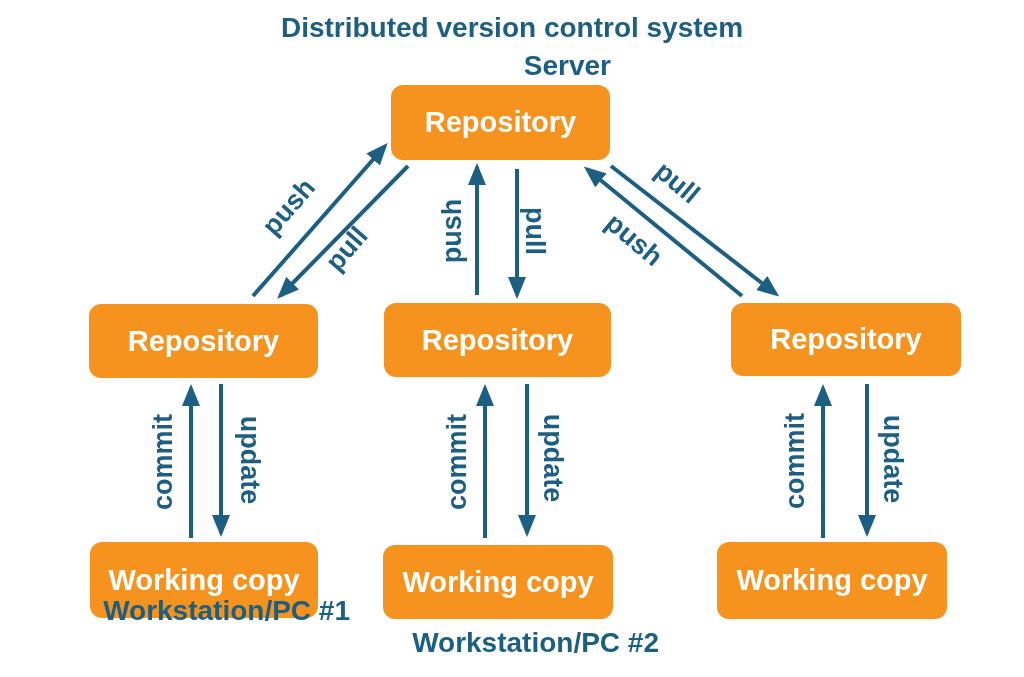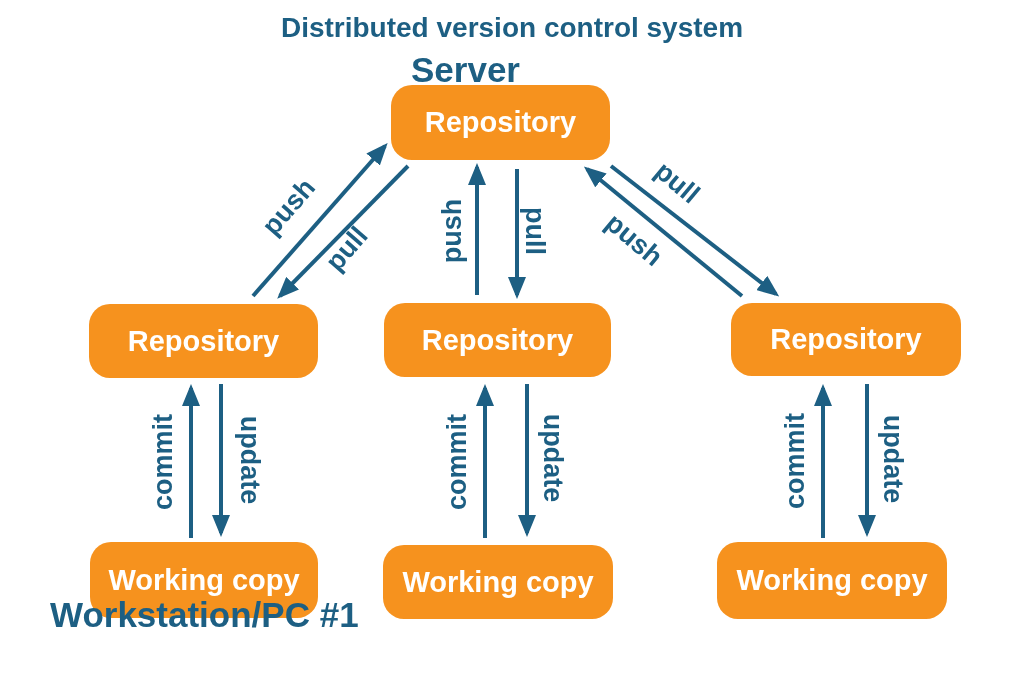--- a/index.html
+++ b/index.html
@@ -5,26 +5,26 @@
   html,body{margin:0;padding:0;background:#ffffff;}
   .canvas{
     position:relative;width:1024px;height:677px;background:#ffffff;
     font-family:"Liberation Sans","DejaVu Sans",sans-serif;overflow:hidden;
   }
   .title{
     position:absolute;left:0;top:12px;width:1024px;text-align:center;
     font-size:28px;font-weight:bold;color:var(--blue,#1d5f83);
   }
   .caption{
-    position:absolute;font-size:35px;font-weight:bold;color:var(--blue,#1d5f83);
-    text-align:left;white-space:nowrap;
+    position:absolute;font-size:28px;font-weight:bold;color:var(--blue,#1d5f83);
+    text-align:right;white-space:nowrap;
   }
   .node{
     position:absolute;background:var(--orange,#f6921e);color:#ffffff;
-    border-radius:21px;display:flex;align-items:center;justify-content:center;
+    border-radius:12px;display:flex;align-items:center;justify-content:center;
     font-size:29px;font-weight:bold;white-space:nowrap;
   }
   .alabel{
     position:absolute;color:var(--blue,#1d5f83);font-size:27px;font-weight:bold;
     white-space:nowrap;transform-origin:center;
   }
   svg.arrows{position:absolute;left:0;top:0;}
 </style>
 </head>
 <body>
@@ -66,20 +66,21 @@
 
   <div class="node" style="left:89px;top:304px;width:229px;height:74px;">Repository</div>
   <div class="node" style="left:384px;top:303px;width:227px;height:74px;">Repository</div>
   <div class="node" style="left:731px;top:303px;width:230px;height:73px;">Repository</div>
 
   <div class="node" style="left:90px;top:542px;width:228px;height:76px;">Working copy</div>
   <div class="node" style="left:383px;top:545px;width:230px;height:74px;">Working copy</div>
   <div class="node" style="left:717px;top:542px;width:230px;height:77px;">Working copy</div>
 
   <div class="caption" style="left:50px;top:595px;width:300px;">Workstation/PC #1</div>
+  <div class="caption" style="left:359px;top:627px;width:300px;">Workstation/PC #2</div>
 
   <div class="alabel" style="left:289px;top:207px;transform:translate(-50%,-50%) rotate(-49deg);">push</div>
   <div class="alabel" style="left:347px;top:249px;transform:translate(-50%,-50%) rotate(-49deg);">pull</div>
 
   <div class="alabel" style="left:452px;top:231px;transform:translate(-50%,-50%) rotate(-90deg);">push</div>
   <div class="alabel" style="left:534px;top:231px;transform:translate(-50%,-50%) rotate(90deg);">pull</div>
 
   <div class="alabel" style="left:677px;top:183px;transform:translate(-50%,-50%) rotate(40deg);">pull</div>
   <div class="alabel" style="left:634px;top:240px;transform:translate(-50%,-50%) rotate(40deg);">push</div>
 

